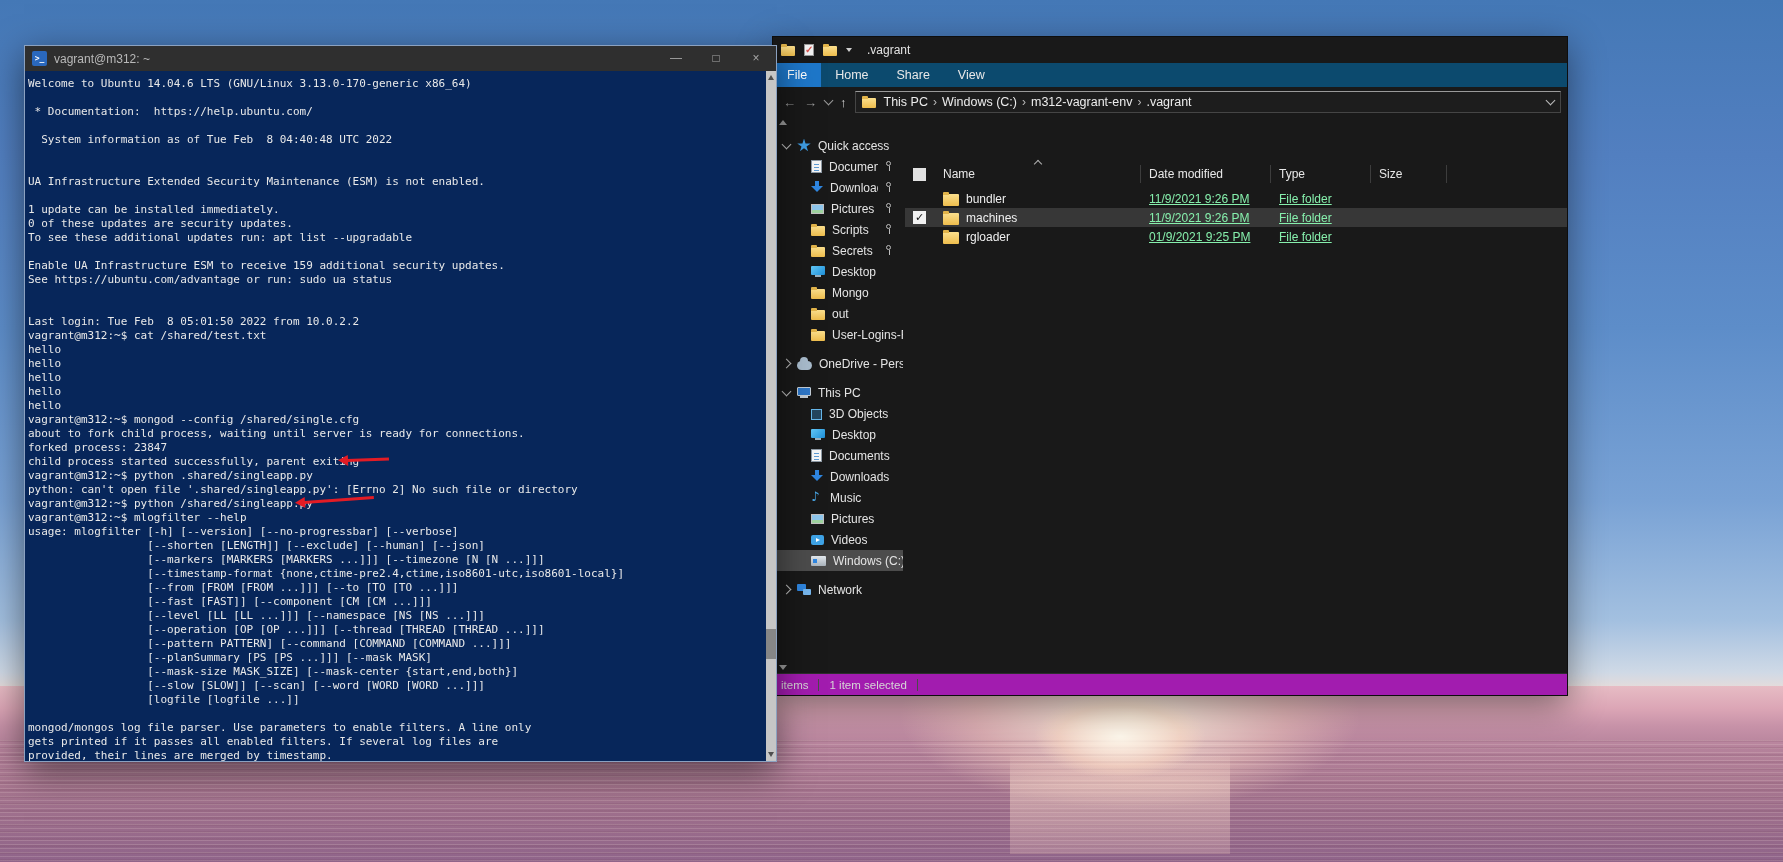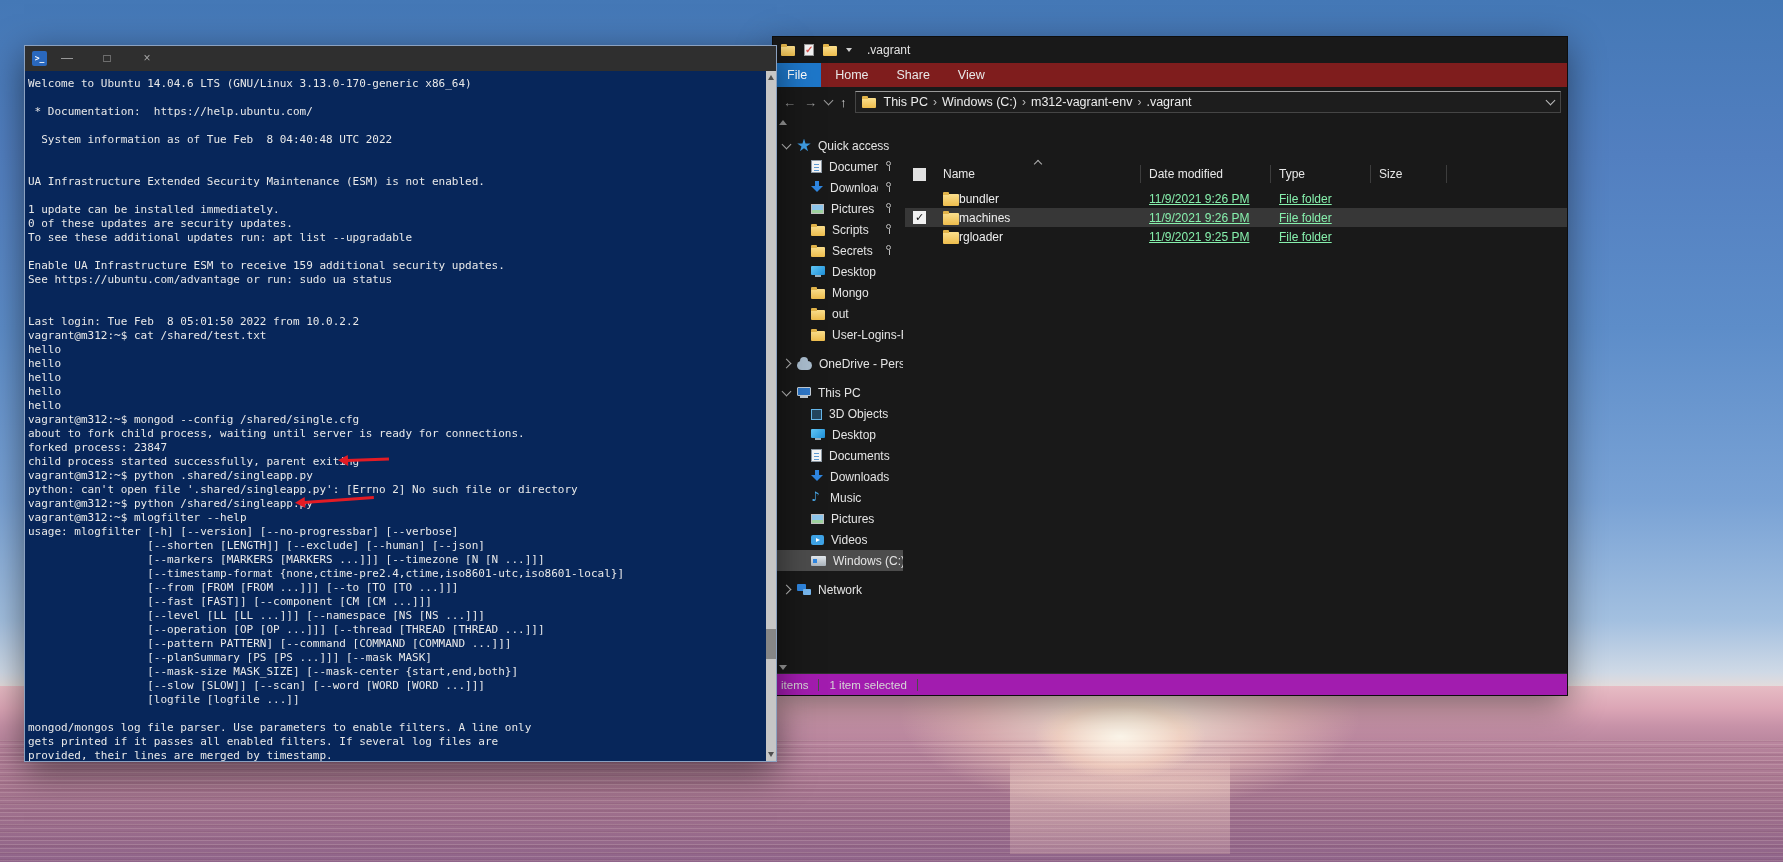--- a/index.html
+++ b/index.html
@@ -50,21 +50,21 @@
   .arrow1{left:347px;top:459px;width:42px;transform:rotate(-2deg);}
   .arrow2{left:304px;top:501px;width:70px;transform:rotate(-4deg);}
 
   
   .exp{position:absolute;left:772px;top:36px;width:796px;height:660px;background:#191919;
     border:1px solid #0d0d0d;box-sizing:border-box;box-shadow:0 10px 34px rgba(0,0,0,.45);z-index:2;
     color:#e6e6e6;font-size:12px;}
   .exp-titlebar{position:absolute;left:0;top:0;right:0;height:26px;background:#191919;
     display:flex;align-items:center;padding-left:8px;gap:9px;box-sizing:border-box;}
   .exp-title{color:#e2e2e2;font-size:12px;margin-left:6px;}
-  .ribbon{position:absolute;left:0;top:26px;right:0;height:24px;background:#7f1d1d;display:flex;align-items:stretch;}
+  .ribbon{position:absolute;left:0;top:26px;right:0;height:24px;background:#0c4a6e;display:flex;align-items:stretch;}
   .rtab{padding:0 14px;line-height:24px;color:#e8e8e8;font-size:12.5px;}
   .rtab.active{background:#1e77c9;color:#fff;}
   .addr{position:absolute;left:0;top:50px;right:0;height:30px;background:#191919;
     display:flex;align-items:center;padding:0 6px 0 10px;box-sizing:border-box;gap:8px;}
   .navglyph{color:#9a9a9a;font-size:13px;}
   .navglyph.lit{color:#dcdcdc;}
   .addr-field{flex:1 1 auto;height:22px;background:#1d1d1d;border:1px solid #454545;border-top-color:#9a9a9a;
     display:flex;align-items:center;padding:0 6px;gap:6px;box-sizing:border-box;}
   .crumb{color:#ececec;font-size:12.5px;white-space:nowrap;padding:0 2px;}
   .crumb-sep{color:#b9b9b9;font-size:12px;padding:0 3px;}
@@ -96,21 +96,21 @@
   .sortchev{position:absolute;left:130px;top:0px;width:5px;height:5px;
     border-right:1.2px solid #b0b0b0;border-bottom:1.2px solid #b0b0b0;transform:rotate(-135deg);}
   .c-check{width:30px;flex:0 0 auto;display:flex;align-items:center;padding-left:8px;box-sizing:border-box;border-right:none !important;}
   .c-name{width:206px;flex:0 0 auto;}
   .c-date{width:130px;flex:0 0 auto;}
   .c-type{width:100px;flex:0 0 auto;}
   .c-size{width:76px;flex:0 0 auto;}
   .frow{display:flex;height:19px;align-items:center;color:#efefef;}
   .frow.sel{background:#373737;}
   .frow .cell{box-sizing:border-box;padding:0 8px;white-space:nowrap;overflow:hidden;}
-  .frow .namecell{display:flex;align-items:center;}
+  .frow .namecell{display:flex;align-items:center;gap:7px;}
   .frow .dim{color:#86efac;text-decoration:underline;}
   .cb{width:13px;height:13px;box-sizing:border-box;border:1px solid #9a9a9a;background:transparent;
     flex:0 0 auto;position:relative;}
   .cb.filled{background:#e2e2e2;border-color:#e2e2e2;}
   .cb.checked{background:#f2f2f2;border-color:#f2f2f2;}
   .cb.checked::after{content:"\2713";position:absolute;left:1px;top:-1px;color:#111;font-size:11px;}
   .cb.hidden{visibility:hidden;}
 
   .statusbar{position:absolute;left:0;right:0;bottom:0;height:22px;background:#a21caf;border-top:1px solid #2e2e2e;
     display:flex;align-items:center;gap:10px;padding-left:8px;color:#d6d6d6;font-size:11.5px;box-sizing:border-box;}
@@ -347,39 +347,40 @@
               <div class="cell c-size dim"></div>
             </div>
             <div class="frow">
               <div class="cell c-check">
                 <span class="cb hidden"></span>
               </div>
               <div class="cell c-name namecell">
                 <span class="ic ic-folder big"></span>
                 <span>rgloader</span>
               </div>
-              <div class="cell c-date dim">11/9/2021 9:25 PM</div>
+              <div class="cell c-date dim">01/9/2021 9:25 PM</div>
               <div class="cell c-type dim">File folder</div>
               <div class="cell c-size dim"></div>
             </div>
           </div>
       </div>
     </div>
 
     <div class="statusbar">
       <span>items</span>
       <span class="ssep"></span>
       <span>1 item selected</span>
       <span class="ssep"></span>
     </div>
   </div>
 
   <div class="term">
     <div class="term-titlebar">
       <span class="ps-icon">&gt;_</span>
+      <span class="term-title">vagrant@m312: ~</span>
       <span class="term-btns">
         <span class="term-btn">—</span>
         <span class="term-btn">□</span>
         <span class="term-btn">×</span>
       </span>
     </div>
     <div class="term-body">
       <pre class="term-pre">Welcome to Ubuntu 14.04.6 LTS (GNU/Linux 3.13.0-170-generic x86_64)
 
  * Documentation:  https://help.ubuntu.com/

